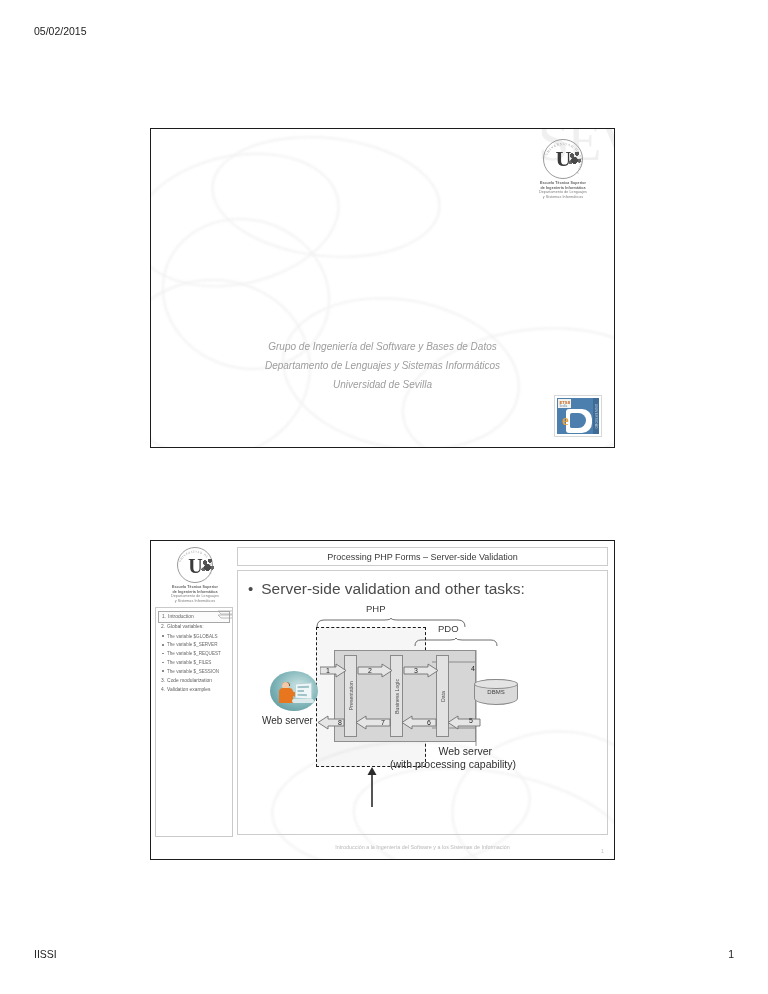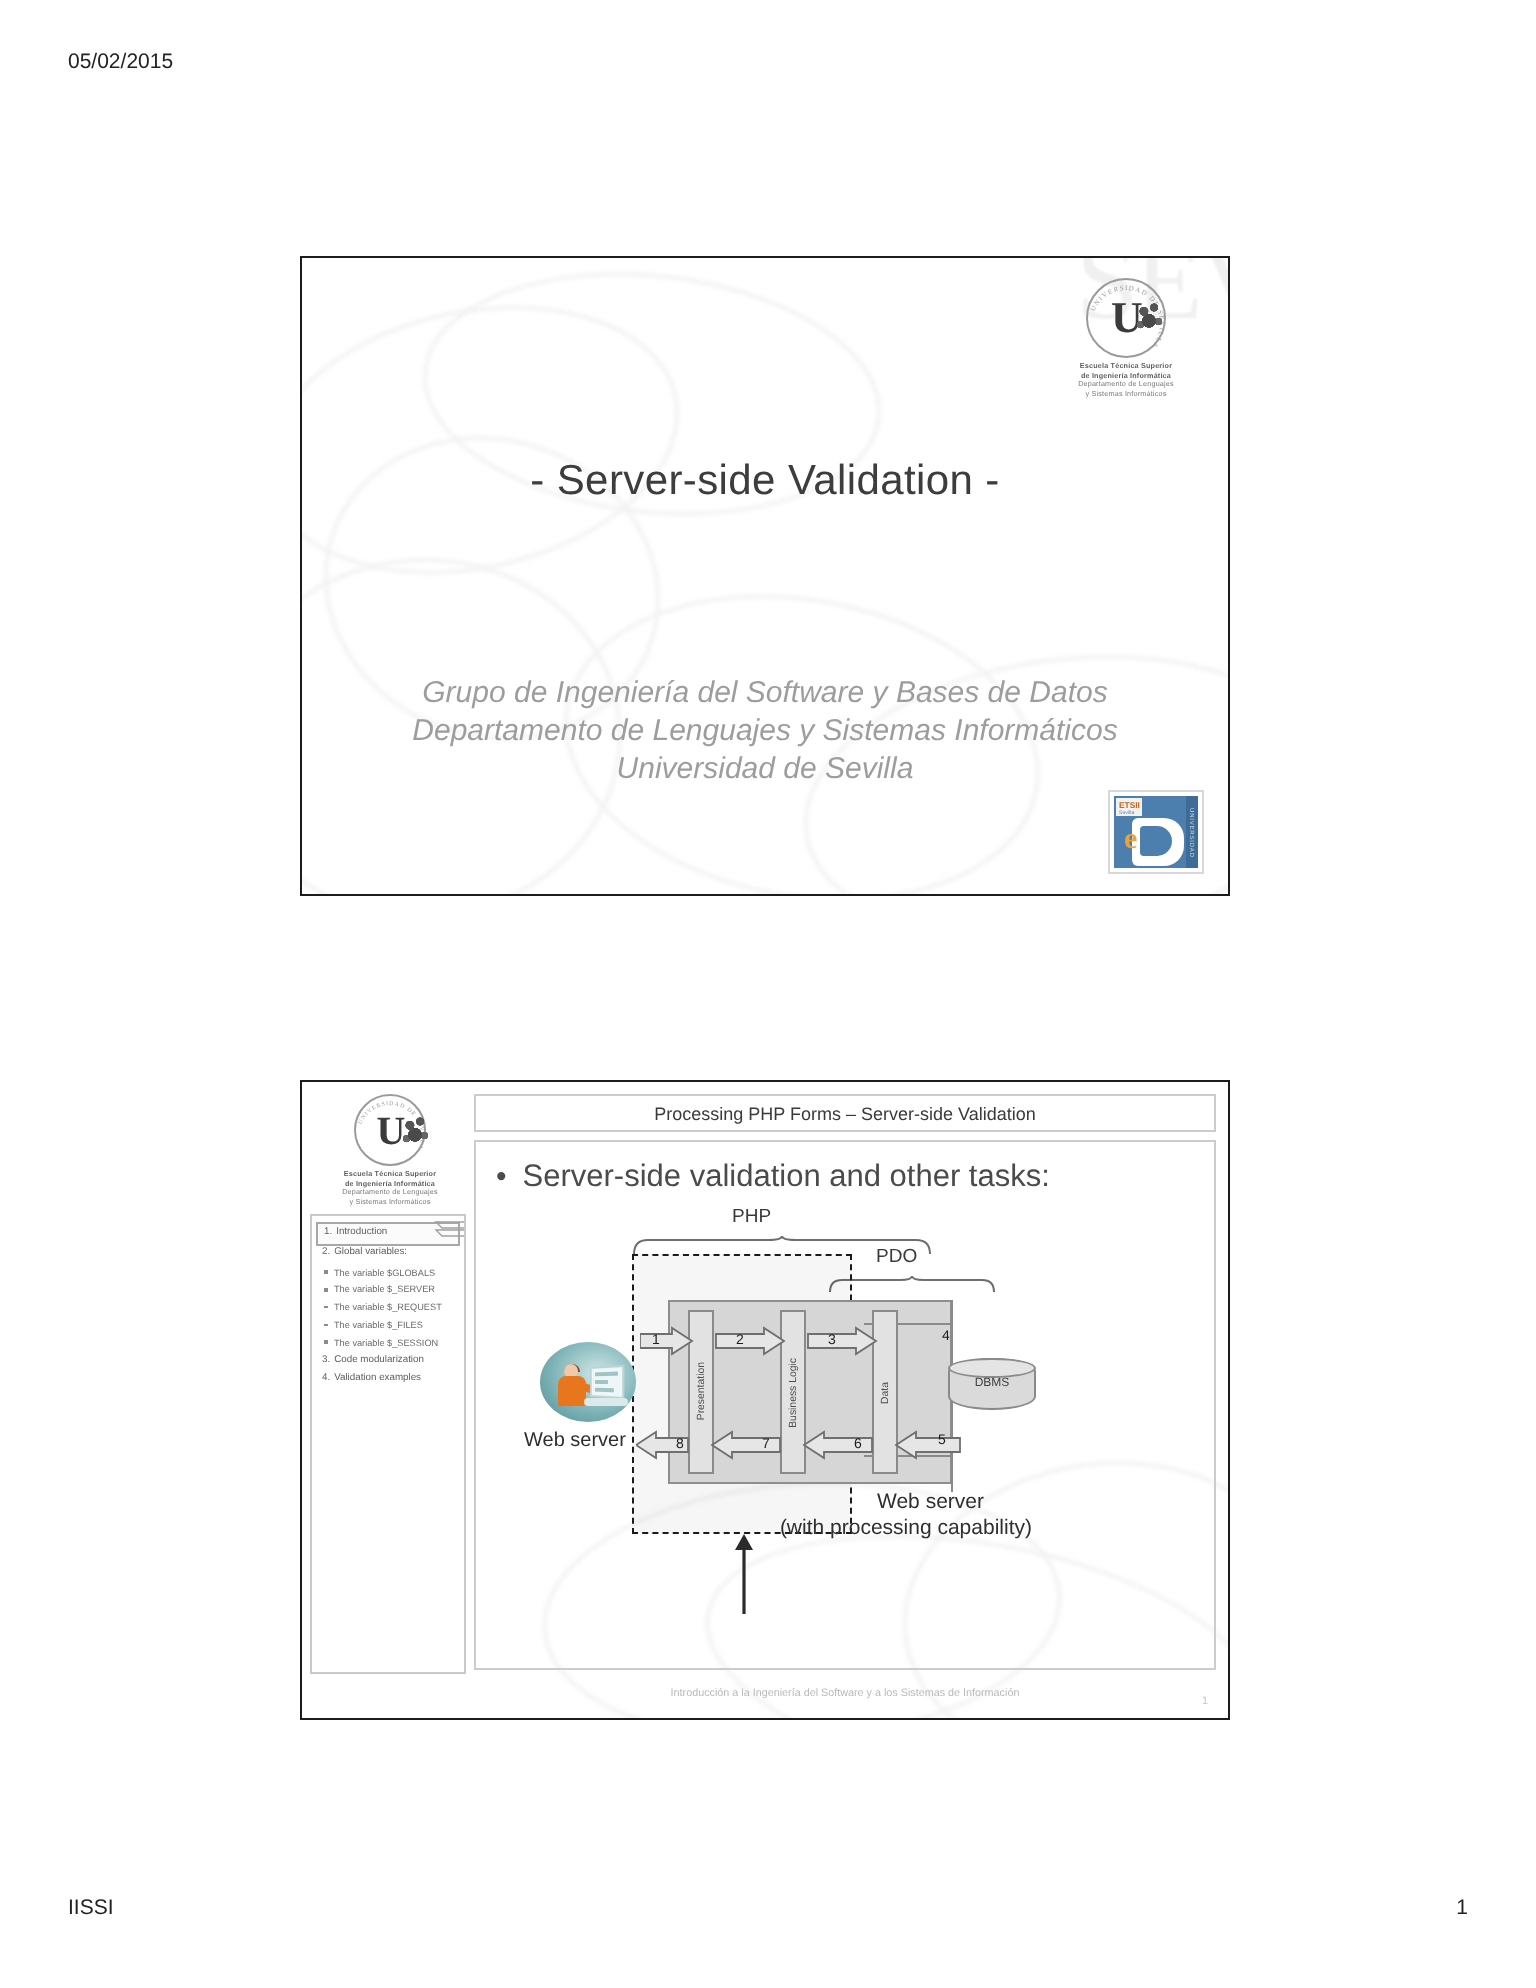--- a/index.html
+++ b/index.html
@@ -103,21 +103,21 @@
     text-align:center;
     font-size:25px; line-height:31px; color:#3d3d3d;
     font-weight:400;
     letter-spacing:0.2px;
   }
   #s1-title .sub { font-size:21px; display:block; margin-top:2px; }
   #s1-affil {
     position:absolute; left:0; right:0; top:208px;
     text-align:center;
     font-style:italic;
-    font-size:15px; line-height:19px; color:#9d9d9d;
+    font-size:10px; line-height:19px; color:#9d9d9d;
   }
   
   #s1-bluelogo {
     position:absolute; right:12px; bottom:10px;
     width:48px; height:42px;
     background:#fff;
     border:1px solid #d8d8d8;
     padding:2px;
   }
   .bl-inner {
@@ -331,21 +331,20 @@
     </div>
     <div class="logo-lines">
       <div class="l1">Escuela Técnica Superior</div>
       <div class="l1">de Ingeniería Informática</div>
       <div>Departamento de Lenguajes</div>
       <div>y Sistemas Informáticos</div>
     </div>
   </div>
 
   <div id="s1-title">
-    <span class="sub">-  Server-side Validation  -</span>
   </div>
 
   <div id="s1-affil">
     <div>Grupo de Ingeniería del Software y Bases de Datos</div>
     <div>Departamento de Lenguajes y Sistemas Informáticos</div>
     <div>Universidad de Sevilla</div>
   </div>
 
   <div id="s1-bluelogo">
     <div class="bl-inner">

